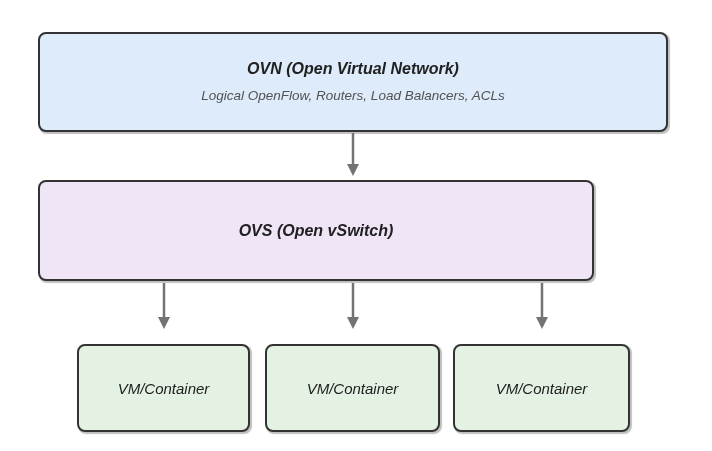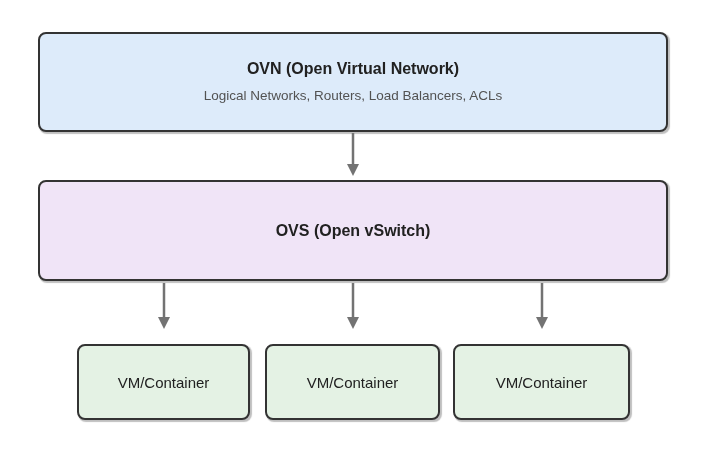--- a/index.html
+++ b/index.html
@@ -28,45 +28,46 @@
   .node {
     position: absolute;
     border: 2px solid var(--node-border);
     border-radius: 8px;
     box-shadow: 1.5px 1.5px 1px rgba(0,0,0,0.25);
     display: flex;
     flex-direction: column;
     align-items: center;
     justify-content: center;
     text-align: center;
+    font-style: italic;
   }
   .box-ovn {
     left: 38px; top: 32px; width: 630px; height: 100px;
     background: var(--ovn-fill);
     gap: 12px;
   }
   .box-ovs {
-    left: 38px; top: 180px; width: 630px; height: 101px;
+    left: 38px; top: 180px; width: 556px; height: 101px;
     background: var(--ovs-fill);
     gap: 12px;
   }
   .node-title {
     font-size: 16px;
     font-weight: 700;
     color: var(--title-text);
     line-height: 1.1;
   }
   .node-subtitle {
     font-size: 13.5px;
     font-weight: 400;
     color: var(--subtitle-text);
     line-height: 1.1;
   }
   .vm {
-    top: 344px; height: 76px;
+    top: 344px; height: 88px;
     background: var(--vm-fill);
   }
   .vm-label {
     font-size: 15px;
     font-weight: 400;
     color: var(--title-text);
   }
   .vm-1 { left: 77px;  width: 173px; }
   .vm-2 { left: 265px; width: 175px; }
   .vm-3 { left: 453px; width: 177px; }
@@ -84,21 +85,21 @@
     fill: var(--arrow);
   }
 </style>
 </head>
 <body>
 
 <div class="canvas">
 
   <div class="node box-ovn">
     <div class="node-title">OVN (Open Virtual Network)</div>
-    <div class="node-subtitle">Logical Networks, Routers, Load Balancers, ACLs</div>
+    <div class="node-subtitle">Logical OpenFlow, Routers, Load Balancers, ACLs</div>
   </div>
 
   <div class="node box-ovs">
     <div class="node-title">OVS (Open vSwitch)</div>
   </div>
 
   <svg class="connectors" viewBox="0 0 712 451" xmlns="http://www.w3.org/2000/svg">
     <defs>
       <marker id="ah" markerUnits="userSpaceOnUse" markerWidth="14" markerHeight="14" refX="2" refY="6" orient="auto">
         <path d="M0,0 L12,6 L0,12 Z"></path>

